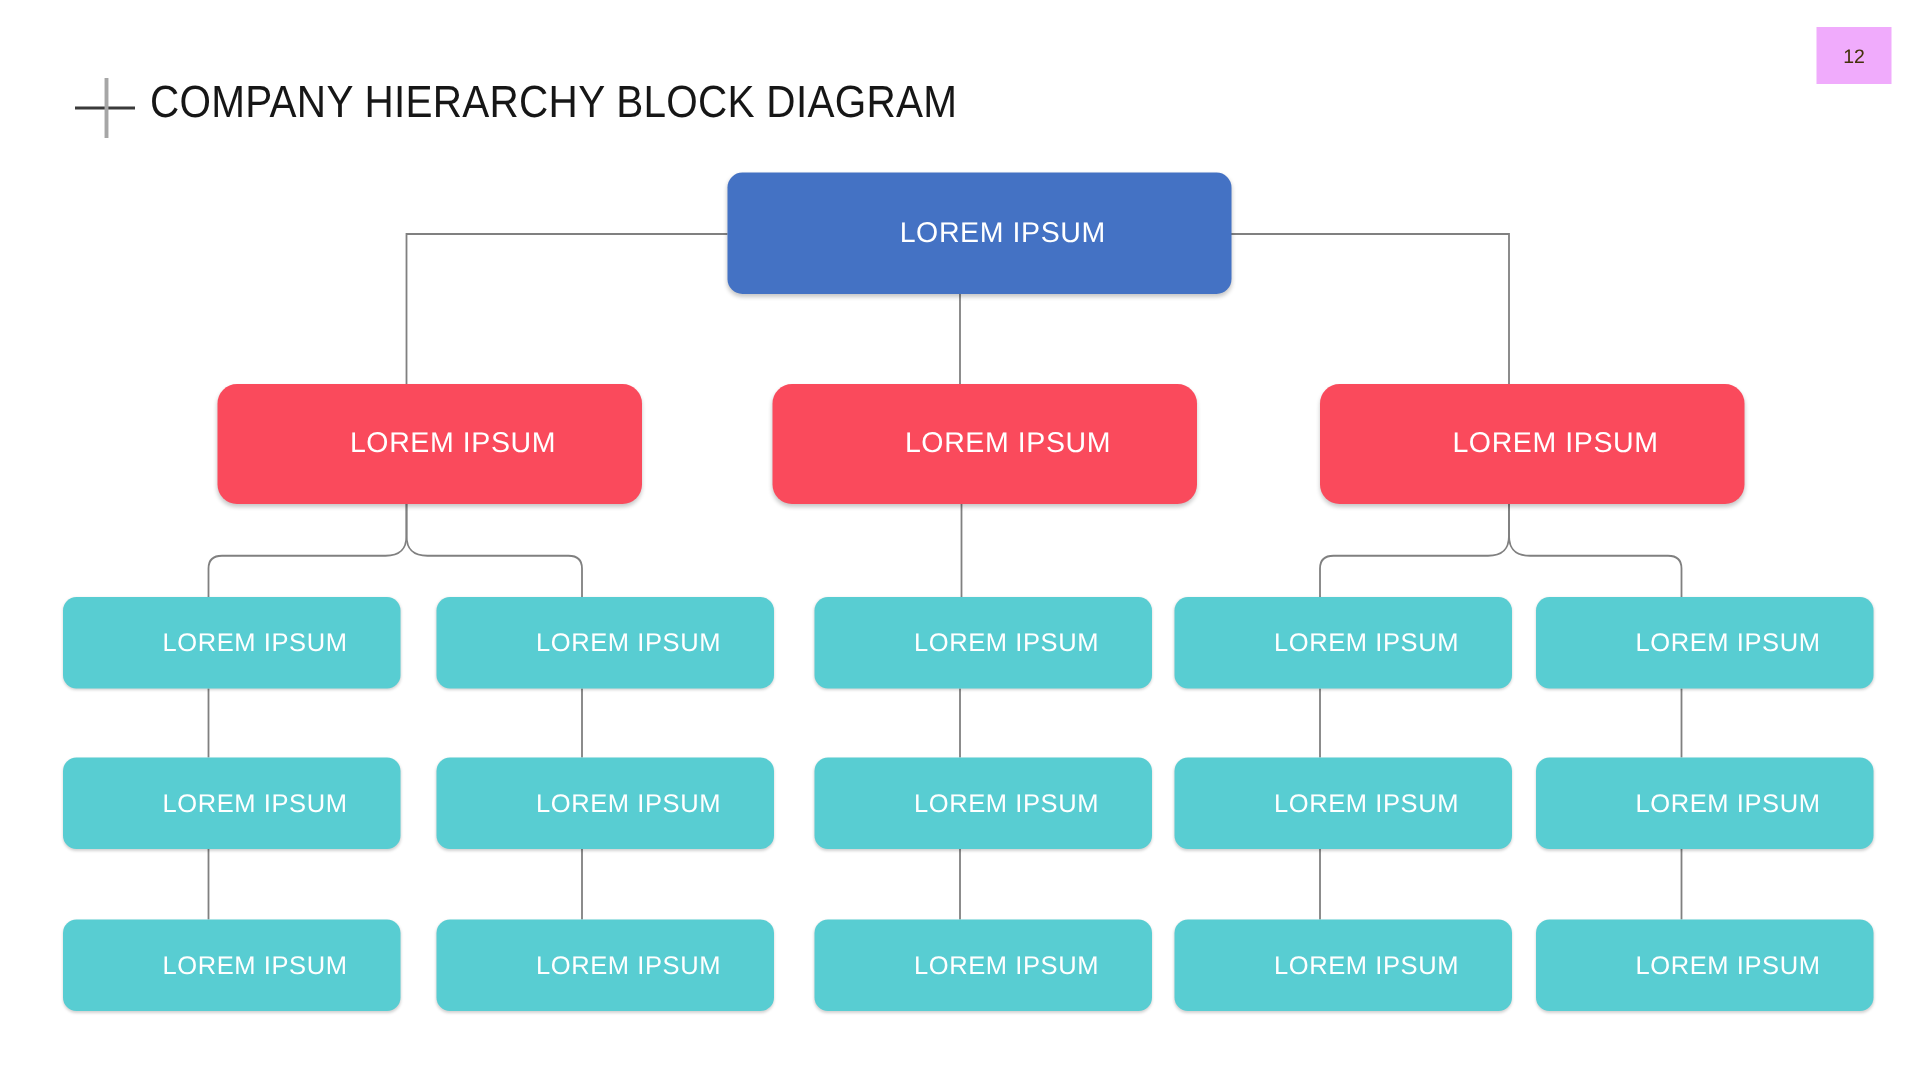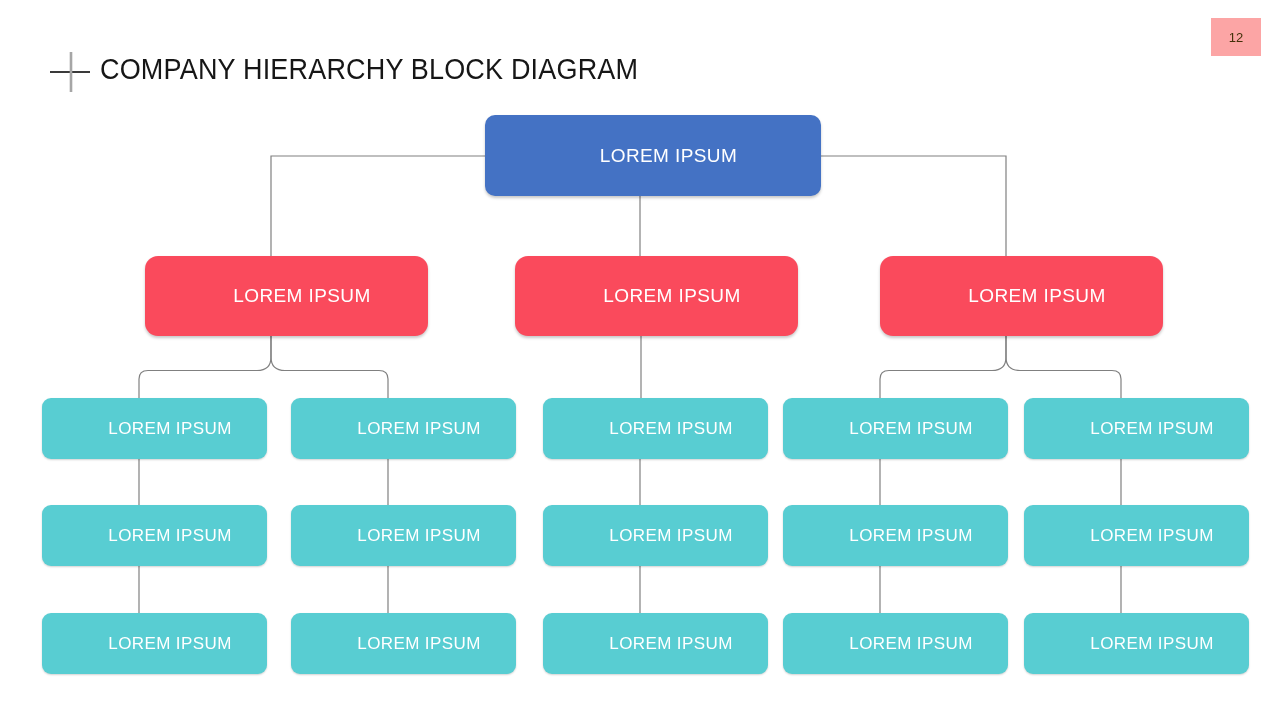--- a/index.html
+++ b/index.html
@@ -8,21 +8,21 @@
     font-family:"Liberation Sans", sans-serif;
   }
   .connector-layer{position:absolute;left:0;top:0;width:1280px;height:720px;z-index:1;}
   .header{position:absolute;left:0;top:0;width:1038px;height:100px;z-index:3;}
   .plus-icon{position:absolute;left:48px;top:50px;width:44px;height:44px;}
   .slide-title{
     position:absolute;left:100px;top:52px;font-size:30px;color:#161616;
     letter-spacing:0.2px;white-space:nowrap;transform:scaleX(0.9);transform-origin:left center;
   }
   .page-badge{
-    position:absolute;left:1211px;top:18px;width:50px;height:38px;background:#fca5a5;
+    position:absolute;left:1211px;top:18px;width:50px;height:38px;background:#f0abfc;
     display:flex;align-items:center;justify-content:center;font-size:13px;color:#43310a;z-index:3;
   }
   .node{
     position:absolute;display:flex;align-items:center;justify-content:center;
     color:#ffffff;letter-spacing:0.4px;z-index:2;text-align:center;padding-left:31px;
   }
   .node-root{
     width:305px;height:81px;background:#4472C4;border-radius:10px;font-size:19px;
     box-shadow:0 2px 3px rgba(0,0,0,0.22);
   }

